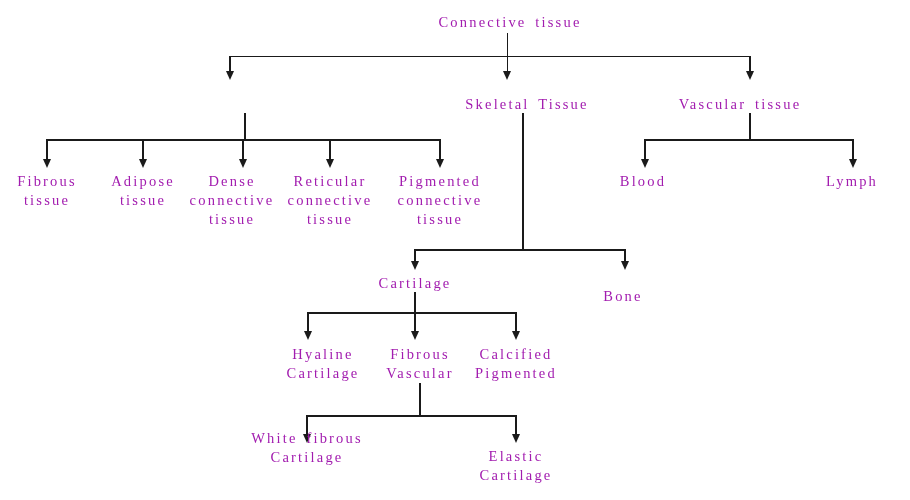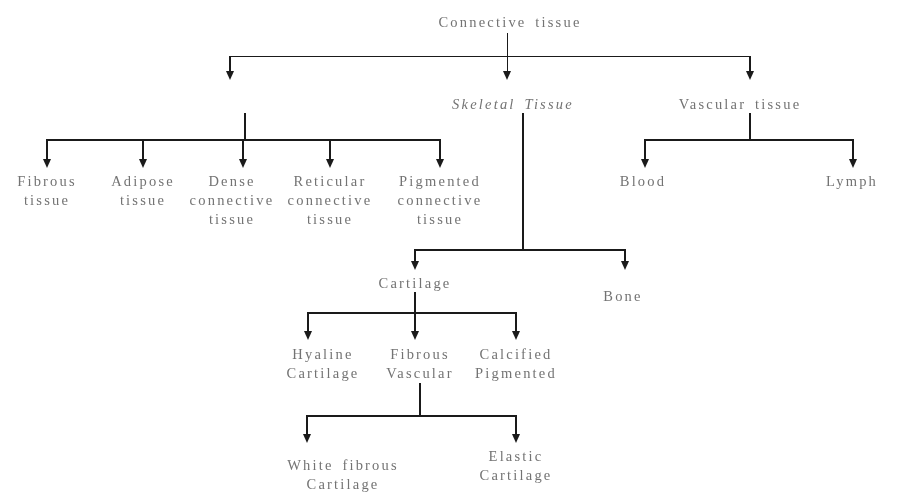--- a/index.html
+++ b/index.html
@@ -17,21 +17,21 @@
   }
   .node {
     position: absolute;
     transform: translateX(-50%);
     text-align: center;
     white-space: pre-line;
     font-size: 14.5px;
     line-height: 19px;
     letter-spacing: 2.2px;
     word-spacing: 3px;
-    color: #737373;
+    color: #a21caf;
   }
   .hline, .vline { position: absolute; background: #1a1a1a; }
   .hline { height: 1.6px; }
   .vline { width: 1.6px; }
   .arrowhead {
     position: absolute;
     width: 0; height: 0;
     border-left: 4.5px solid transparent;
     border-right: 4.5px solid transparent;
     border-top: 9px solid #1a1a1a;
@@ -45,21 +45,21 @@
   <div class="node" style="left:510px; top:13px;">Connective tissue</div>
 
   <div class="vline" style="left:506.5px; top:33px; height:38px;"></div>
   <div class="hline" style="left:229px; top:55.5px; width:522px;"></div>
   <div class="vline" style="left:229px; top:55.5px; height:16px;"></div>
   <div class="arrowhead" style="left:225.5px; top:71px;"></div>
   <div class="arrowhead" style="left:503px; top:71px;"></div>
   <div class="vline" style="left:749px; top:55.5px; height:16px;"></div>
   <div class="arrowhead" style="left:745.5px; top:71px;"></div>
 
-  <div class="node" style="left:513px; top:95px;font-style:italic;">Skeletal Tissue</div>
+  <div class="node" style="left:527px; top:95px;">Skeletal Tissue</div>
   <div class="node" style="left:740px; top:95px;">Vascular tissue</div>
 
   <div class="vline" style="left:244px; top:113px; height:27px;"></div>
   <div class="hline" style="left:46px; top:139px; width:395px;"></div>
   <div class="vline" style="left:46.2px; top:139px; height:21px;"></div>
   <div class="arrowhead" style="left:42.5px; top:159px;"></div>
   <div class="vline" style="left:142.2px; top:139px; height:21px;"></div>
   <div class="arrowhead" style="left:138.5px; top:159px;"></div>
   <div class="vline" style="left:242.2px; top:139px; height:21px;"></div>
   <div class="arrowhead" style="left:238.5px; top:159px;"></div>
@@ -117,18 +117,18 @@
   <div class="node" style="left:516px; top:345px;">Calcified
 Pigmented</div>
 
   <div class="vline" style="left:419.2px; top:383px; height:33px;"></div>
   <div class="hline" style="left:306px; top:415px; width:211px;"></div>
   <div class="vline" style="left:306.2px; top:415px; height:20px;"></div>
   <div class="arrowhead" style="left:302.5px; top:434px;"></div>
   <div class="vline" style="left:515.2px; top:415px; height:20px;"></div>
   <div class="arrowhead" style="left:511.5px; top:434px;"></div>
 
-  <div class="node" style="left:307px; top:456px;margin-left:36px;">White fibrous
+  <div class="node" style="left:307px; top:429px;">White fibrous
 Cartilage</div>
   <div class="node" style="left:516px; top:447px;">Elastic
 Cartilage</div>
 
 </div>
 
 </body></html>

